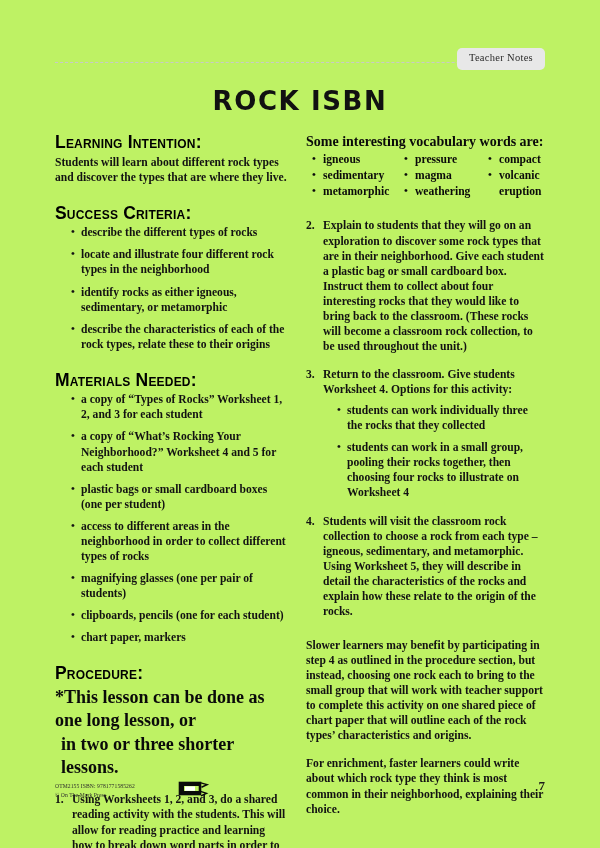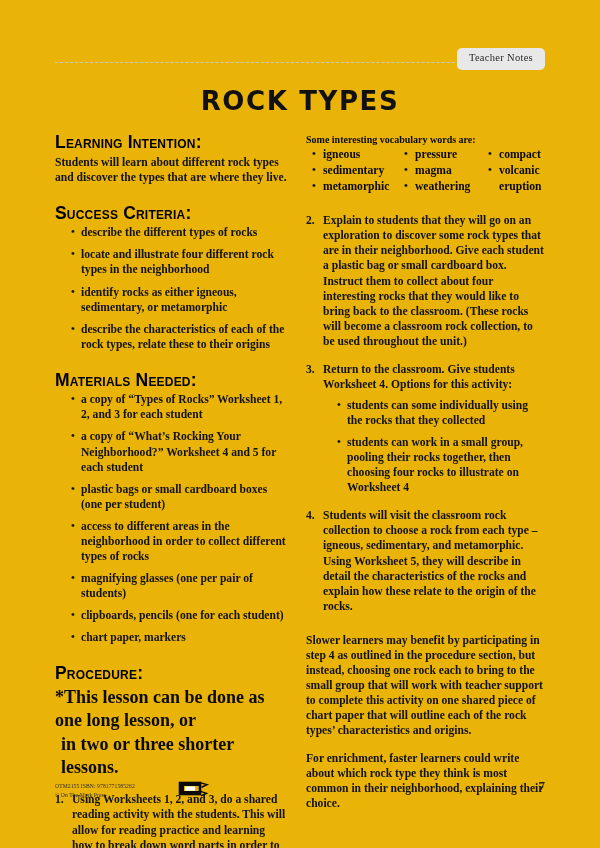--- a/index.html
+++ b/index.html
@@ -13,21 +13,21 @@
     font-family: "Liberation Serif", serif;
     color: #0a0a0a;
     overflow: hidden;
   }
 
   
   .page {
     position: absolute;
     left: 0; top: 0;
     width: 600px; height: 848px;
-    background: #eab308;
+    background: #bef264;
   }
 
   
   .header-band {
     position: absolute;
     left: 0; top: 48px;
     width: 600px; height: 30px;
   }
   .dash-rule {
     position: absolute;
@@ -171,21 +171,21 @@
   ul.subbul > li::before {
     content: "\2022";
     position: absolute;
     left: 0; top: -1px;
     font-size: 11px;
   }
 
   
   .vocab-intro {
     margin: 0 0 1px 0;
-    font-size: 10px;
+    font-size: 14px;
     font-weight: bold;
     line-height: 1.30;
   }
   .vocab-grid {
     display: grid;
     grid-template-columns: 92px 84px auto;
     padding-left: 6px;
   }
   .vocab-cell {
     position: relative;
@@ -234,21 +234,21 @@
 </head>
 <body>
 
 <div class="page">
 
   <div class="header-band">
     <div class="dash-rule"></div>
     <div class="tab-note">Teacher Notes</div>
   </div>
 
-  <div class="doc-title">ROCK TYPES</div>
+  <div class="doc-title">ROCK ISBN</div>
 
   <div class="cols">
 
     <div class="col col-left">
 
       <h2 class="section-head">Learning Intention:</h2>
       <p class="body">Students will learn about different rock types and discover the types that are where they live.</p>
 
       <div class="spacer-lg"></div>
 
@@ -314,21 +314,21 @@
       <ol class="steps">
         <li>
           <span class="num">2.</span>
           <span class="step-body"><span>Explain to students that they will go on an exploration to discover some rock types that are in their neighborhood. Give each student a plastic bag or small cardboard box. Instruct them to collect about four interesting rocks that they would like to bring back to the classroom. </span><b>(These rocks will become a classroom rock collection, to be used throughout the unit.)</b></span>
         </li>
 
         <li>
           <span class="num">3.</span>
           <span class="step-body">Return to the classroom. Give students Worksheet 4. Options for this activity:</span>
           <ul class="subbul">
-            <li>students can some individually using the rocks that they collected</li>
+            <li>students can work individually three the rocks that they collected</li>
             <li>students can work in a small group, pooling their rocks together, then choosing four rocks to illustrate on Worksheet 4</li>
           </ul>
         </li>
 
         <li>
           <span class="num">4.</span>
           <span class="step-body">Students will visit the classroom rock collection to choose a rock from each type – igneous, sedimentary, and metamorphic. Using Worksheet 5, they will describe in detail the characteristics of the rocks and explain how these relate to the origin of the rocks.</span>
         </li>
       </ol>
 

